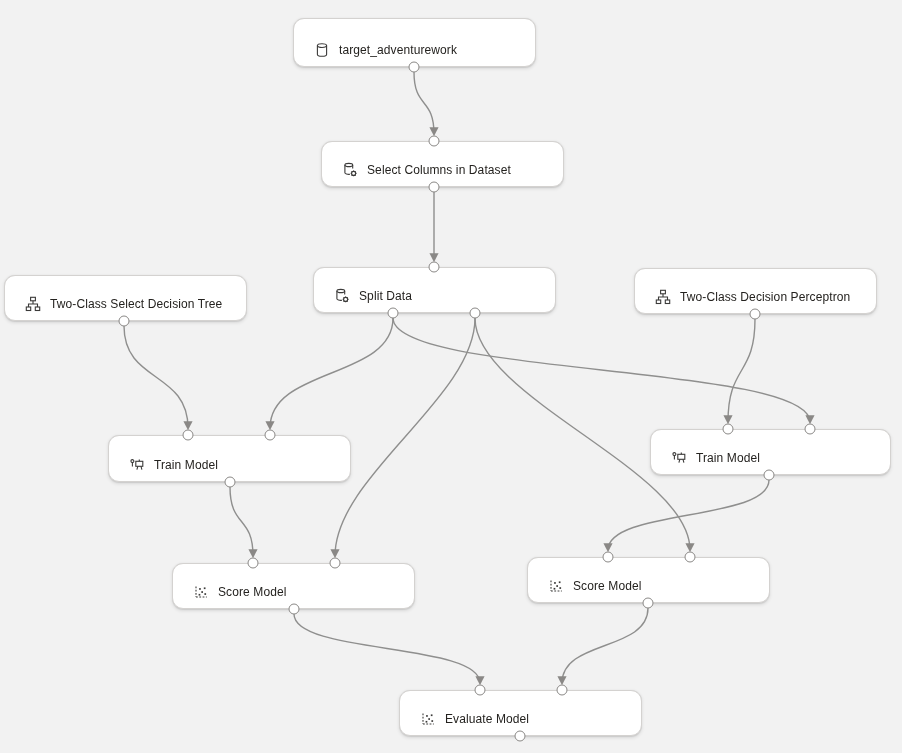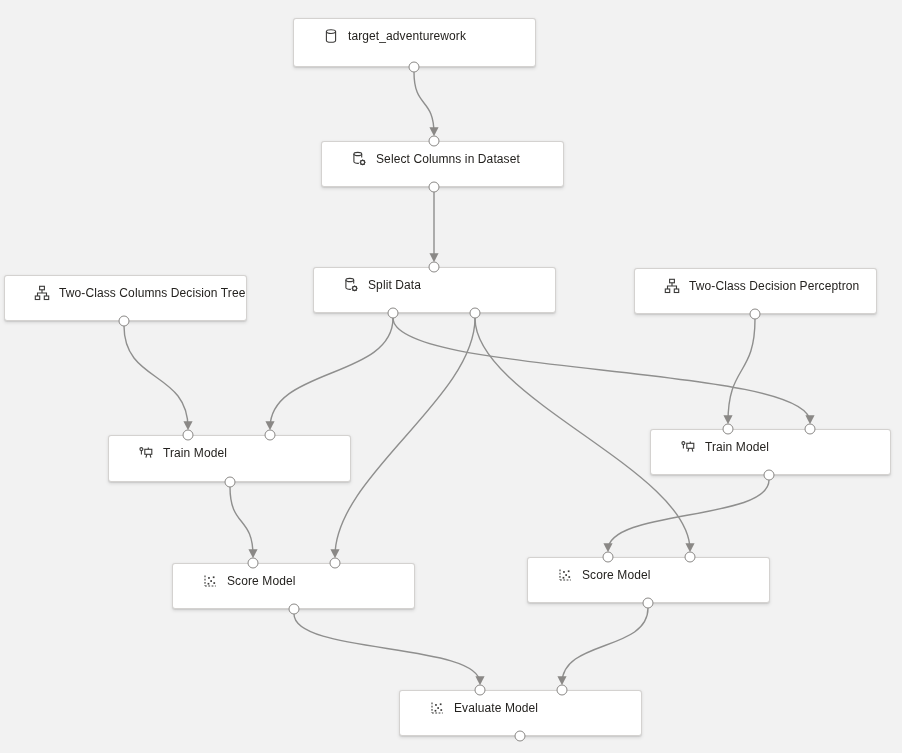--- a/index.html
+++ b/index.html
@@ -11,27 +11,26 @@
     font-family:"Liberation Sans", sans-serif;
   }
   #node-layer{position:absolute;inset:0;}
   #edge-layer{position:absolute;inset:0;pointer-events:none;}
   #edge-layer .edge{pointer-events:stroke;}
   #edge-layer .port{pointer-events:all;}
   .node{
     position:absolute;
     background:#ffffff;
     border:1px solid #d4d2d0;
-    border-radius:3px;
+    border-radius:11px;
     box-sizing:border-box;
     box-shadow:0 1.6px 3.6px rgba(0,0,0,.10), 0 .3px .9px rgba(0,0,0,.08);
     display:flex;
-    align-items:flex-start;
+    align-items:flex-end;
     cursor:pointer;
-    padding-left:9px;
   }
   .node-strip{
     flex:0 0 7px;
     border-right:1px solid #e8e6e4;
     border-radius:3px 0 0 3px;
   }
   .node-content{
     display:flex;
     align-items:center;
     gap:9px;
@@ -98,21 +97,21 @@
         <div class="node-strip"></div>
         <div class="node-content">
           <span class="node-icon">
             <svg viewBox="0 0 16 16" fill="none" stroke="#3b3a39" stroke-width="1.1">
               <rect x="5.6" y="1.3" width="4.8" height="3.5"></rect>
               <path d="M8 4.8 V8 M3.5 11 V8 H12.5 V11"></path>
               <rect x="1.3" y="11" width="4.4" height="3.5"></rect>
               <rect x="10.3" y="11" width="4.4" height="3.5"></rect>
             </svg>
           </span>
-          <span class="node-label">Two-Class Columns Decision Tree</span>
+          <span class="node-label">Two-Class Select Decision Tree</span>
         </div>
       </div>
       <div class="node" style="left: 634px; top: 268px; width: 243px; height: 46px;">
         <div class="node-strip"></div>
         <div class="node-content">
           <span class="node-icon">
             <svg viewBox="0 0 16 16" fill="none" stroke="#3b3a39" stroke-width="1.1">
               <rect x="5.6" y="1.3" width="4.8" height="3.5"></rect>
               <path d="M8 4.8 V8 M3.5 11 V8 H12.5 V11"></path>
               <rect x="1.3" y="11" width="4.4" height="3.5"></rect>

